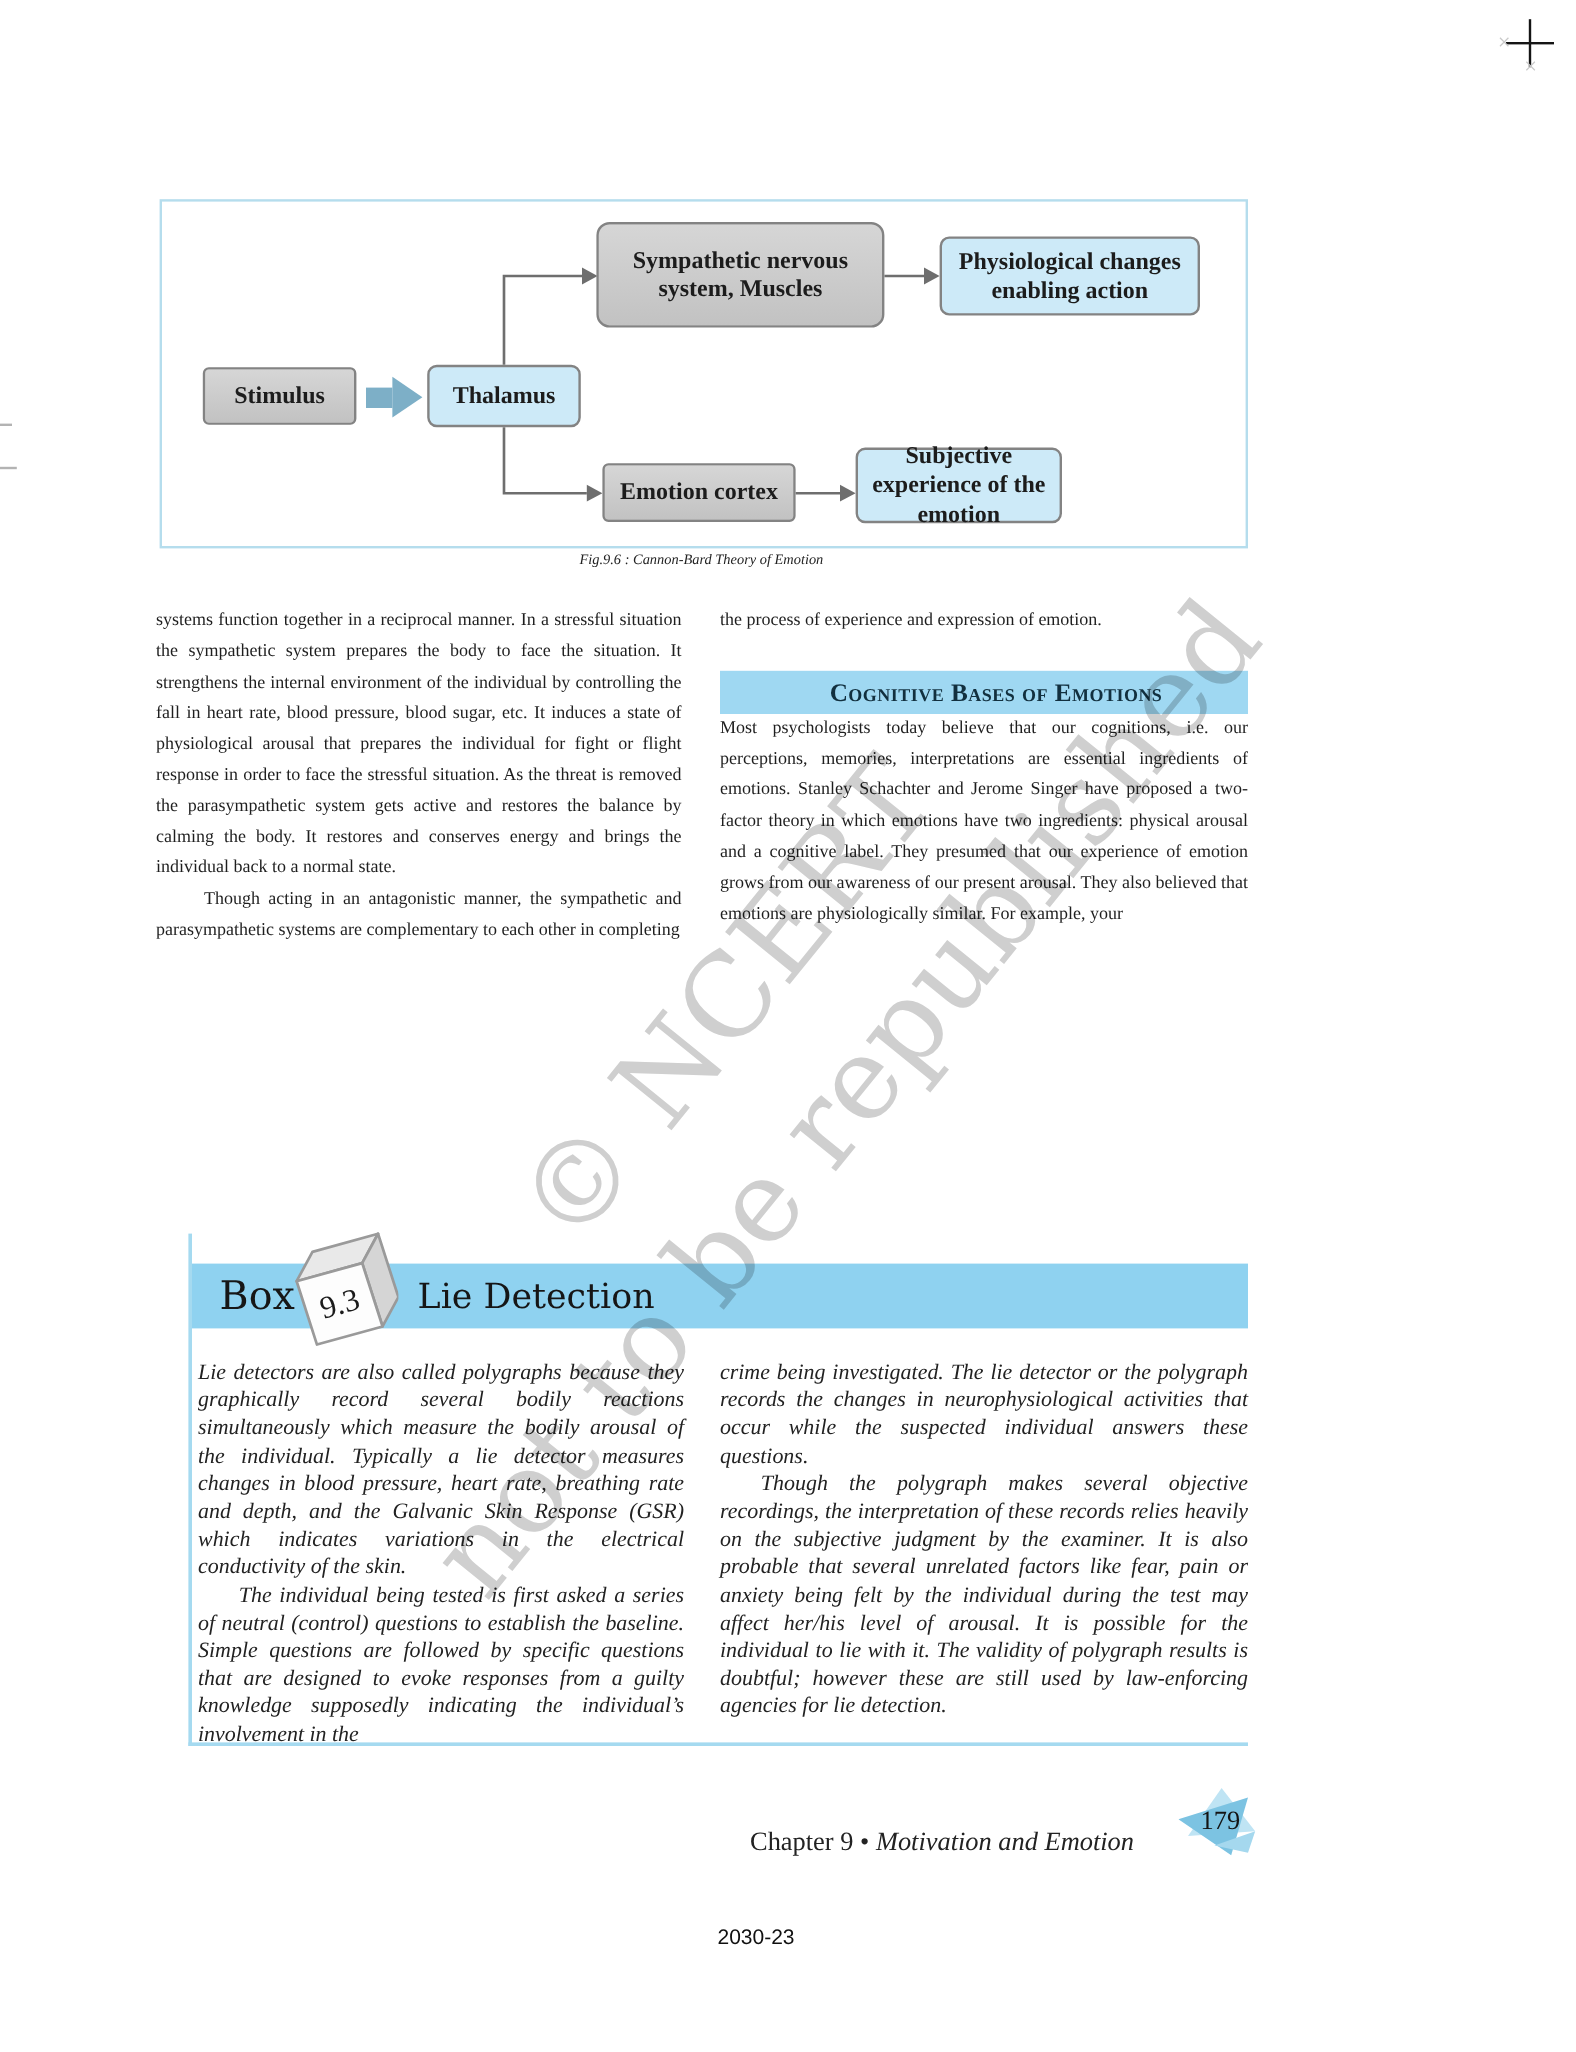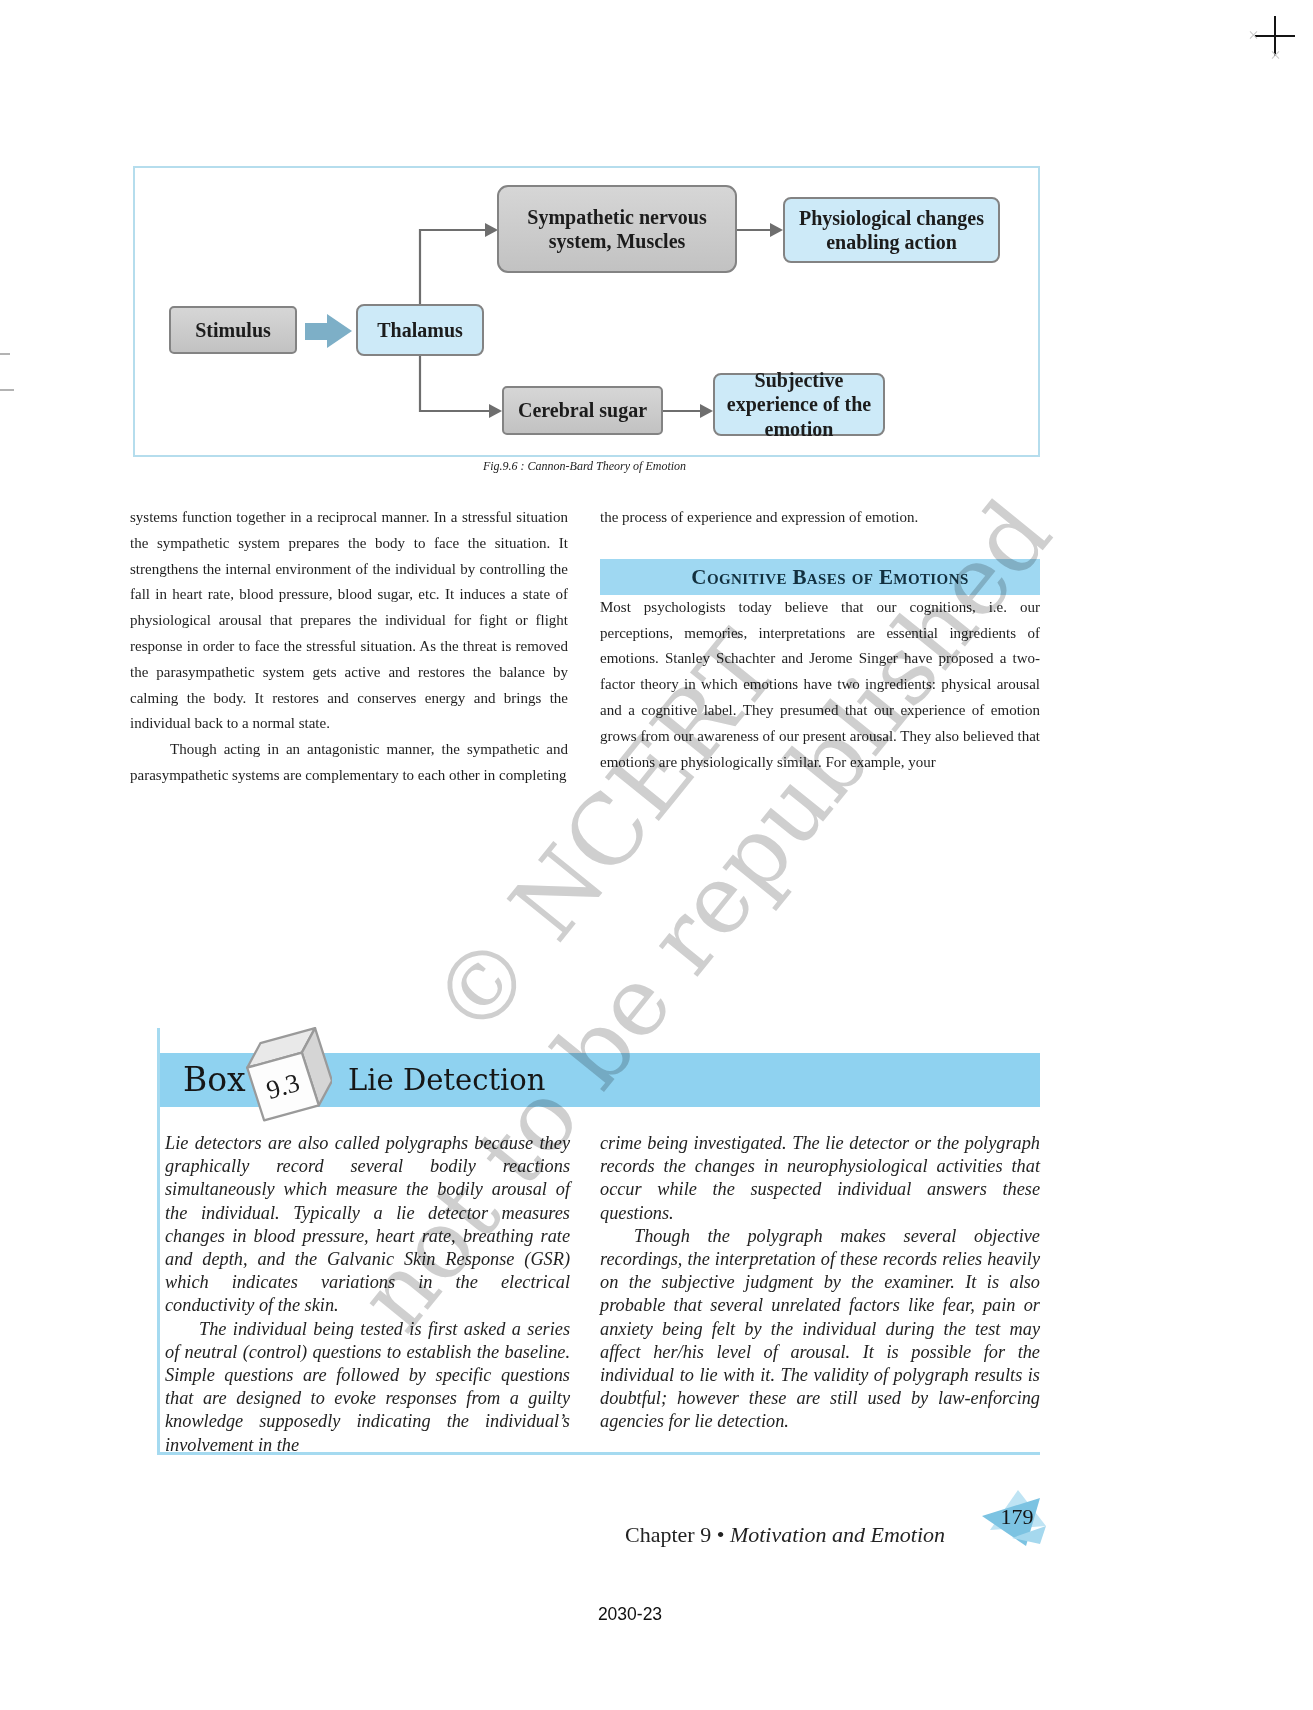--- a/index.html
+++ b/index.html
@@ -92,21 +92,21 @@
         <polygon points="354,236 354,250 367,243"></polygon>
         <polygon points="635,55 635,69 648,62"></polygon>
         <polygon points="565,236 565,250 578,243"></polygon>
       </g>
     </svg>
 
     <div class="fnode blue" style="left:648px;top:29px;width:217px;height:66px;">Physiological changes enabling action</div>
     <div class="fnode gray" style="left:362px;top:17px;width:240px;height:88px;border-radius:11px;">Sympathetic nervous system, Muscles</div>
     <div class="fnode gray" style="left:34px;top:138px;width:128px;height:48px;border-radius:5px;">Stimulus</div>
     <div class="fnode blue" style="left:221px;top:136px;width:128px;height:52px;">Thalamus</div>
-    <div class="fnode gray" style="left:367px;top:218px;width:161px;height:49px;border-radius:5px;">Cerebral sugar</div>
+    <div class="fnode gray" style="left:367px;top:218px;width:161px;height:49px;border-radius:5px;">Emotion cortex</div>
     <div class="fnode blue" style="left:578px;top:205px;width:172px;height:63px;">Subjective experience of the emotion</div>
 
     <div class="block-arrow-shaft"></div>
     <div class="block-arrow-head"></div>
   </div>
 
   <div class="fig-caption">Fig.9.6 : Cannon-Bard Theory of Emotion</div>
 
   <div class="col-left">
     <p class="body">systems function together in a reciprocal manner. In a stressful situation the sympathetic system prepares the body to face the situation. It strengthens the internal environment of the individual by controlling the fall in heart rate, blood pressure, blood sugar, etc. It induces a state of physiological arousal that prepares the individual for fight or flight response in order to face the stressful situation. As the threat is removed the parasympathetic system gets active and restores the balance by calming the body. It restores and conserves energy and brings the individual back to a normal state.</p>

